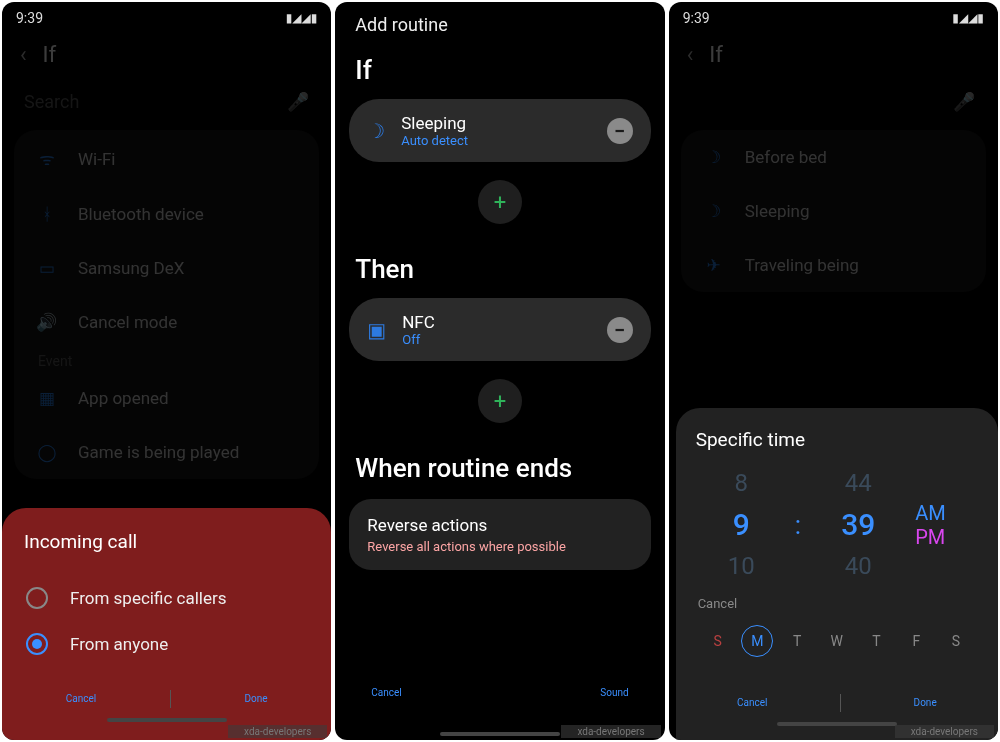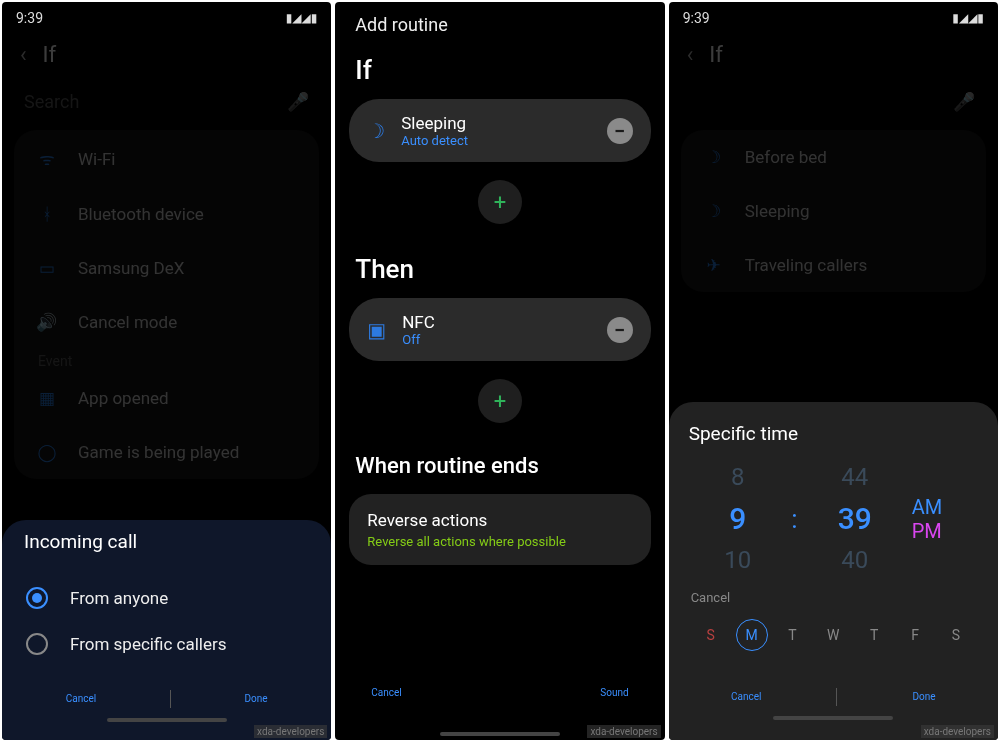--- a/index.html
+++ b/index.html
@@ -1,33 +1,33 @@
 <!DOCTYPE html>
 <html><head>
 <meta charset="utf-8">
 <style>
 *{box-sizing:border-box;margin:0;padding:0;font-family:-apple-system,Roboto,sans-serif}
 body{background:#fff;width:1000px;height:742px;display:flex;gap:4px;padding:2px}
-.screen{flex:1;background:#000;color:#fff;display:flex;flex-direction:column;border-radius:4px;overflow:hidden;position:relative}
+.screen{flex:1;background:#000;color:#fff;display:flex;flex-direction:column;border-radius:12px;overflow:hidden;position:relative}
 .status-bar{display:flex;justify-content:space-between;align-items:center;padding:8px 14px;font-size:14px;color:#ddd}
 .status-icons{display:flex;gap:3px;align-items:center}
 .status-icons span{font-size:12px}
 .dim{opacity:.25}
 .header{display:flex;align-items:center;gap:16px;padding:8px 18px 14px}
 .back{font-size:22px;color:#aaa}
 .title{font-size:22px;color:#eee}
 .search-row{display:flex;align-items:center;padding:10px 22px;gap:10px}
 .search-ph{flex:1;color:#555;font-size:18px}
 .mic{color:#555;font-size:18px}
 .list-card{background:#141414;border-radius:22px;margin:8px 12px;overflow:hidden}
 .list-item{display:flex;align-items:center;gap:20px;padding:17px 22px}
 .li-icon{width:22px;text-align:center;color:#2878d8;font-size:17px}
 .li-label{color:#ccc;font-size:17px}
 .section-hdr{font-size:14px;color:#555;padding:4px 24px 2px}
-.sheet{position:absolute;left:0;right:0;bottom:0;background:#0f172a;border-top-left-radius:24px;border-top-right-radius:24px;padding:10px 22px 14px}
+.sheet{position:absolute;left:0;right:0;bottom:0;background:#7f1d1d;border-top-left-radius:24px;border-top-right-radius:24px;padding:22px 22px 14px}
 .sheet-title{font-size:19px;color:#fff;margin-bottom:22px}
 .radio-row{display:flex;align-items:center;gap:22px;padding:12px 2px}
 .radio{width:22px;height:22px;border-radius:50%;border:2px solid #888;display:flex;align-items:center;justify-content:center}
 .radio.sel{border-color:#3a8fff}
 .radio.sel::after{content:"";width:10px;height:10px;background:#3a8fff;border-radius:50%}
 .radio-label{font-size:17px;color:#eee}
 .btn-row{display:flex;align-items:center;justify-content:space-around;margin-top:18px}
 .btn{color:#3a8fff;font-size:10px;padding:8px 10px}
 .vbar{width:1px;height:18px;background:#555}
 .nav-handle{height:4px;width:120px;background:#444;border-radius:2px;margin:6px auto 4px}
@@ -37,41 +37,41 @@
 .s2-section{font-size:26px;color:#fff;padding:16px 20px 10px;font-weight:500}
 .chip{background:#2b2b2b;border-radius:30px;margin:4px 14px;display:flex;align-items:center;padding:14px 18px;gap:16px}
 .chip-icon{color:#2d7ae0;font-size:20px}
 .chip-main{flex:1}
 .chip-t{font-size:17px;color:#fff}
 .chip-s{font-size:13px;color:#3a8fff}
 .chip-remove{width:26px;height:26px;border-radius:50%;background:#8a8a8a;color:#1a1a1a;display:flex;align-items:center;justify-content:center;font-size:20px;font-weight:700}
 .add-btn{width:44px;height:44px;border-radius:50%;background:#1f1f1f;color:#2fb35a;font-size:22px;display:flex;align-items:center;justify-content:center;margin:14px auto}
 .end-card{background:#222;border-radius:22px;margin:6px 14px;padding:16px 18px}
 .end-t{font-size:17px;color:#fff;margin-bottom:4px}
-.end-s{font-size:13px;color:#84cc16}
+.end-s{font-size:13px;color:#fca5a5}
 .s2-footer{display:flex;justify-content:space-between;padding:20px 26px;margin-top:auto}
 
 
 .s3-list .list-item{border-bottom:0}
-.s3-sheet{position:absolute;left:0;right:0;bottom:0;background:#222;border-top-left-radius:24px;border-top-right-radius:24px;padding:20px 20px 16px}
+.s3-sheet{position:absolute;left:7px;right:0;bottom:0;background:#222;border-top-left-radius:24px;border-top-right-radius:24px;padding:20px 20px 10px}
 .s3-title{font-size:19px;color:#fff;margin-bottom:18px}
 .time-picker{display:flex;justify-content:center;align-items:center;gap:40px;margin:8px 0 16px}
 .tp-col{display:flex;flex-direction:column;align-items:center;gap:10px}
 .tp-fade{color:#3a4a5a;font-size:24px}
 .tp-sel{color:#3a8fff;font-size:30px;font-weight:500}
 .tp-colon{color:#3a8fff;font-size:26px}
 .ampm-col{display:flex;flex-direction:column;}
 .ampm{font-size:20px;color:#d946ef}
 .ampm.sel{color:#3a8fff}
 .repeat-lbl{font-size:13px;color:#888;margin:6px 2px}
 .days{display:flex;justify-content:space-between;padding:8px 6px 14px}
 .day{width:32px;height:32px;display:flex;align-items:center;justify-content:center;font-size:14px;color:#888}
 .day.sun{color:#b84040}
 .day.sel{border:1.5px solid #3a8fff;border-radius:50%;color:#3a8fff}
-.watermark{position:absolute;right:4px;bottom:2px;font-size:10px;color:#777;background:rgba(60,60,60,.6);padding:1px 3px}
+.watermark{position:absolute;right:4px;bottom:2px;font-size:10px;color:#777;background:rgba(60,60,60,.6);padding:1px 16px}
 </style>
 </head>
 <body>
 
 <div class="screen">
   <div class="status-bar">
     <span>9:39</span>
     <div class="status-icons">
         <span>▮◢◢▮</span>
       </div>
@@ -109,26 +109,26 @@
         </div>
       <div class="list-item">
           <span class="li-icon">◯</span>
           <span class="li-label">Game is being played</span>
         </div>
     </div>
   </div>
   <div class="sheet">
     <div class="sheet-title">Incoming call</div>
     <div class="radio-row">
+      <span class="radio"></span>
+      <span class="radio-label">From specific callers</span>
+    </div>
+    <div class="radio-row">
       <span class="radio sel"></span>
       <span class="radio-label">From anyone</span>
-    </div>
-    <div class="radio-row">
-      <span class="radio"></span>
-      <span class="radio-label">From specific callers</span>
     </div>
     <div class="btn-row">
       <span class="btn">Cancel</span>
       <span class="vbar"></span>
       <span class="btn">Done</span>
     </div>
     <div class="nav-handle"></div>
   </div>
   <div class="watermark">xda-developers</div>
 </div>
@@ -148,21 +148,21 @@
   <div class="s2-section">Then</div>
   <div class="chip">
     <span class="chip-icon">▣</span>
     <div class="chip-main">
       <div class="chip-t">NFC</div>
       <div class="chip-s">Off</div>
     </div>
     <span class="chip-remove">−</span>
   </div>
   <div class="add-btn">+</div>
-  <div class="s2-section" style="font-size:22px">When routine ends</div>
+  <div class="s2-section" style="font-size:26px">When routine ends</div>
   <div class="end-card">
     <div class="end-t">Reverse actions</div>
     <div class="end-s">Reverse all actions where possible</div>
   </div>
   <div class="s2-footer">
     <span class="btn">Cancel</span>
     <span class="btn">Sound</span>
   </div>
   <div class="nav-handle"></div>
   <div class="watermark">xda-developers</div>
@@ -188,21 +188,21 @@
       <div class="list-item">
           <span class="li-icon">☽</span>
           <span class="li-label">Before bed</span>
         </div>
       <div class="list-item">
           <span class="li-icon">☽</span>
           <span class="li-label">Sleeping</span>
         </div>
       <div class="list-item">
           <span class="li-icon">✈</span>
-          <span class="li-label">Traveling callers</span>
+          <span class="li-label">Traveling being</span>
         </div>
     </div>
   </div>
   <div class="s3-sheet">
     <div class="s3-title">Specific time</div>
     <div class="time-picker">
       <div class="tp-col">
         <span class="tp-fade">8</span>
         <span class="tp-sel">9</span>
         <span class="tp-fade">10</span>

